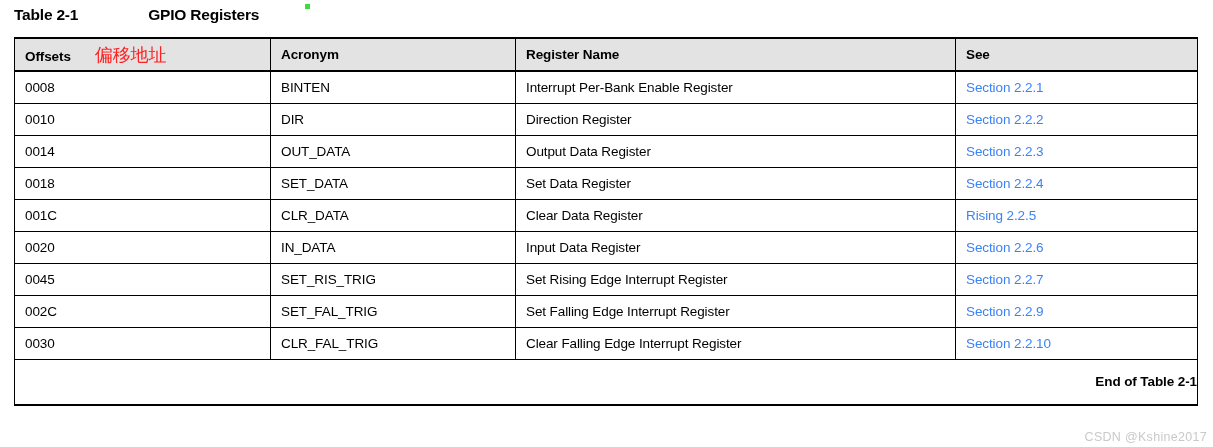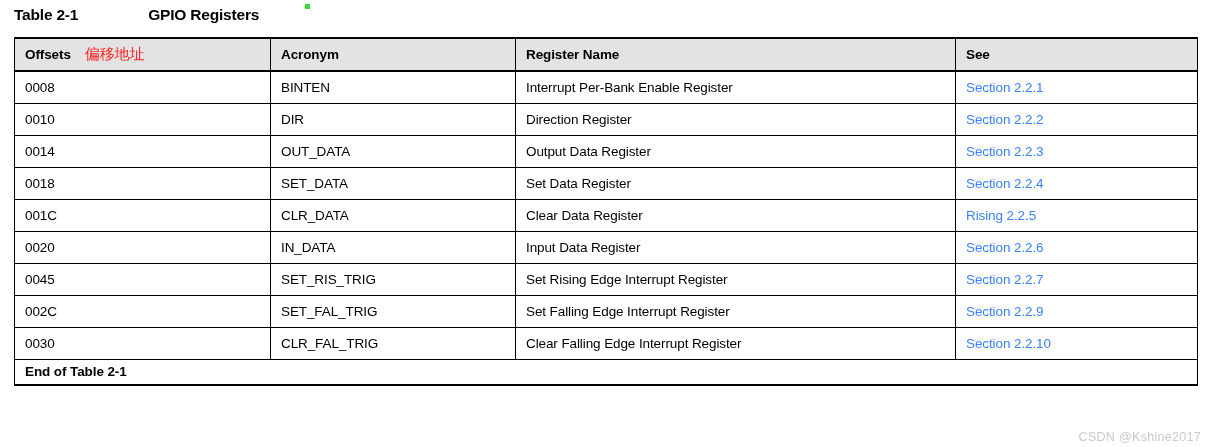--- a/index.html
+++ b/index.html
@@ -86,22 +86,22 @@
   thead th:last-child { border-right: none; }
 
   .hdr-inner {
     display: flex;
     align-items: baseline;
     white-space: nowrap;
   }
   .hdr-annot {
     color: #ff2020;
     font-weight: normal;
-    font-size: 15px;
-    margin-left: 14px;
+    font-size: 18px;
+    margin-left: 24px;
     font-family: "DejaVu Sans", sans-serif;
   }
 
   tbody td {
     font-size: 13.5px;
     text-align: left;
     padding: 0 0 0 10px;
     height: 32px;
     border-bottom: 1.1px solid #000;
     border-right: 1.1px solid #000;
@@ -115,34 +115,34 @@
 
   td.see-cell a,
   td.see-cell span.see-link {
     color: #3b82f6;
     text-decoration: none;
   }
 
   tfoot td.endrow {
     font-size: 13.5px;
     font-weight: bold;
-    text-align: left;
+    text-align: right;
     padding: 0 0 0 10px;
-    height: 26px;
+    height: 46px;
     border-top: 1.1px solid #000;
     border-bottom: 2.2px solid #000;
     vertical-align: middle;
     box-sizing: border-box;
     letter-spacing: -0.1px;
   }
 
   
   .watermark {
     position: absolute;
-    right: 12px;
+    right: 6px;
     bottom: 3px;
     font-size: 12.5px;
     color: #c9c9c9;
     font-family: "Liberation Sans", sans-serif;
     letter-spacing: 0.3px;
     white-space: nowrap;
   }
 </style>
 </head>
 <body>

